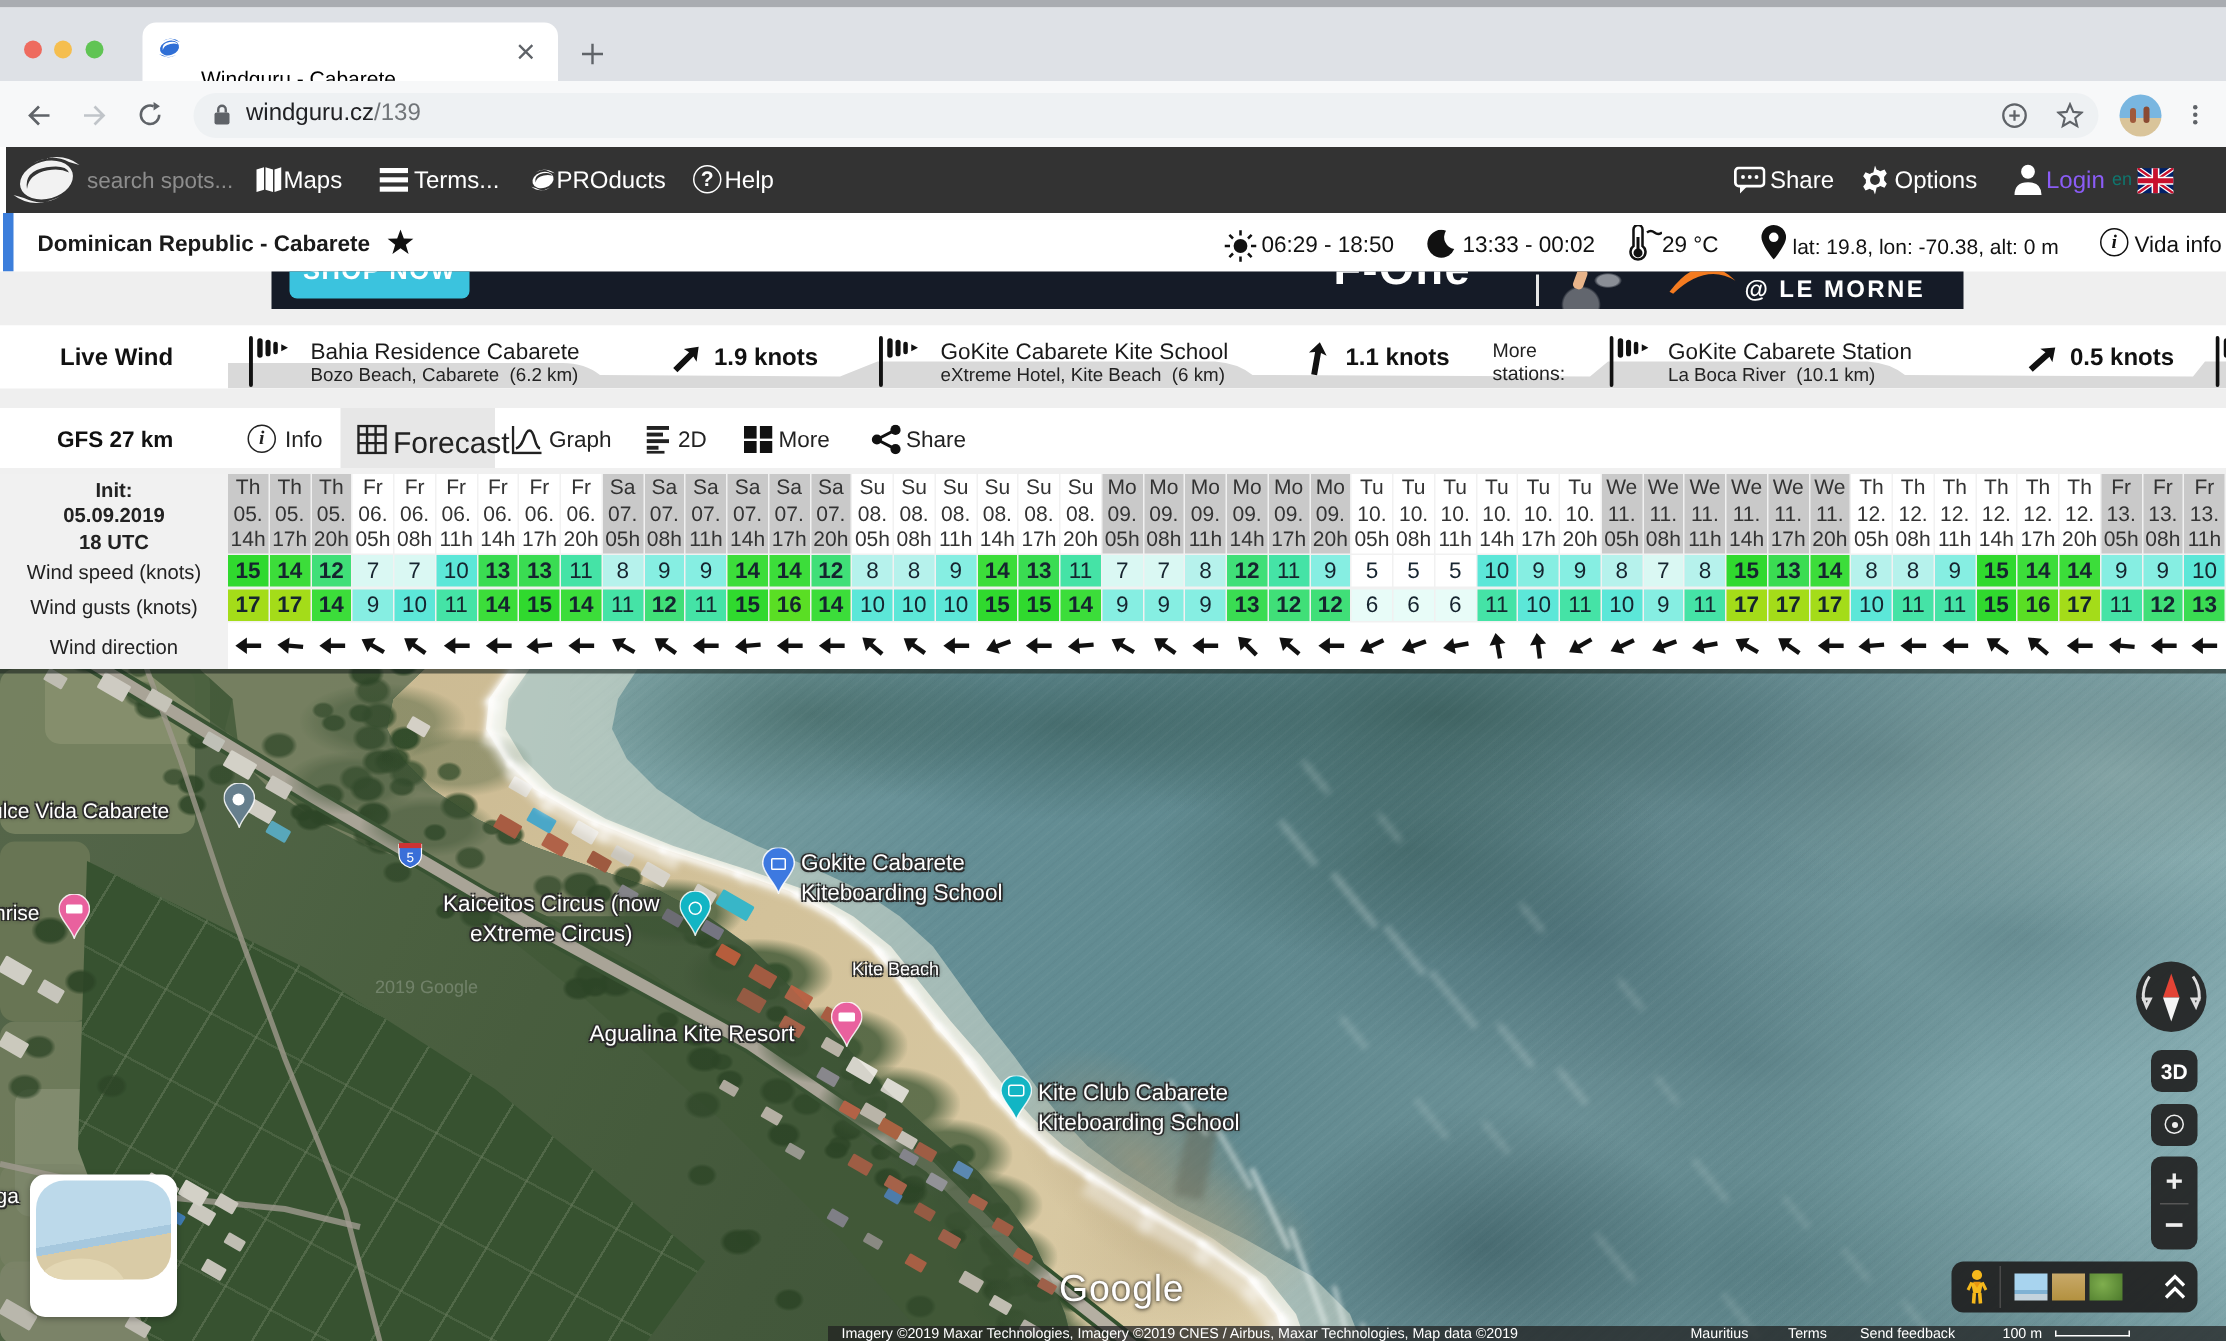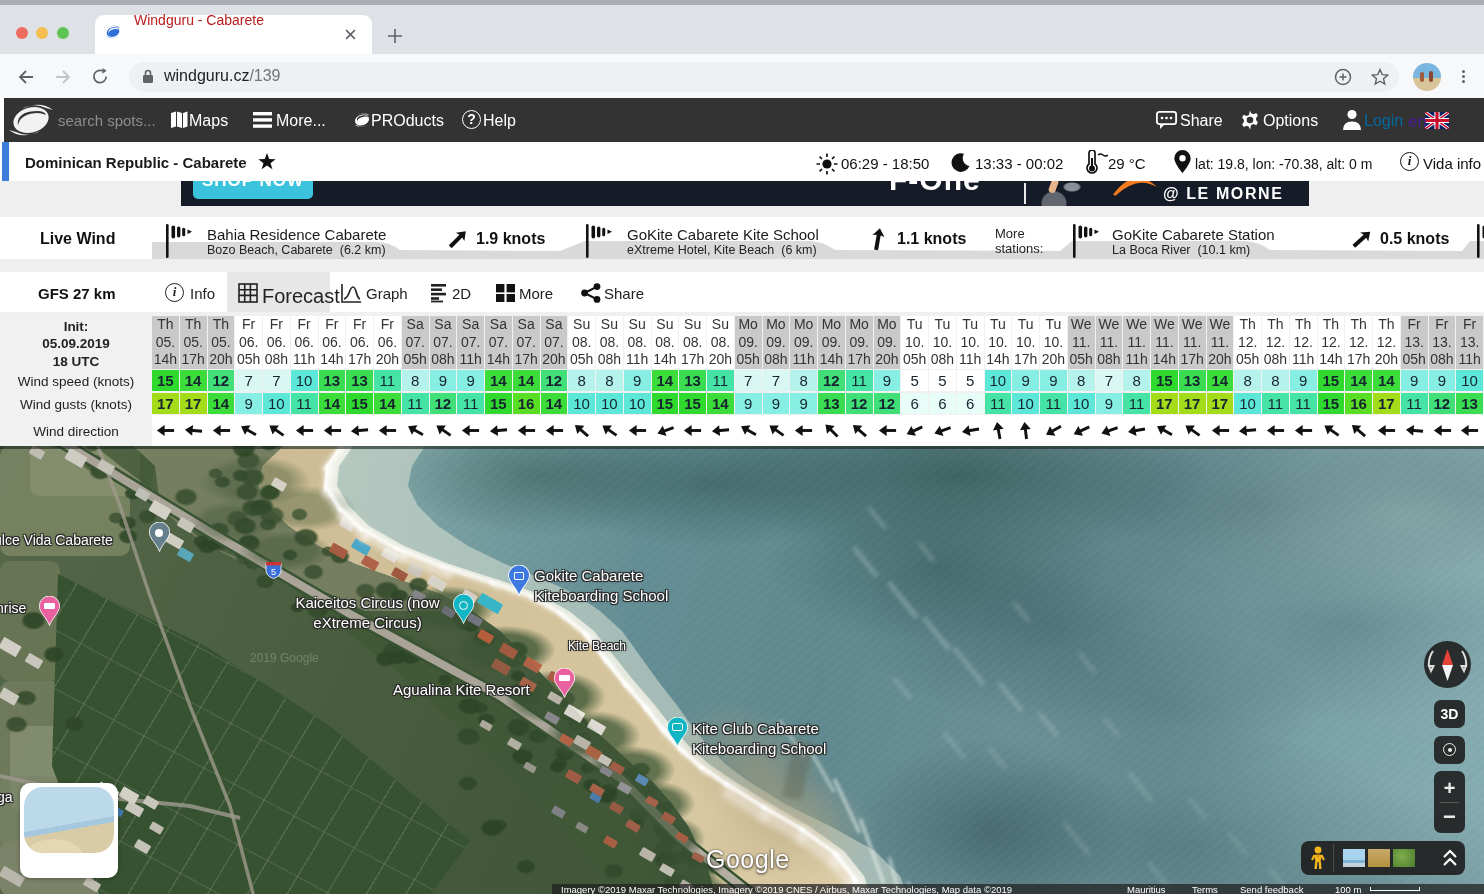--- a/index.html
+++ b/index.html
@@ -10,21 +10,21 @@
 <div class="ab" style="left:16px;top:27px;width:12px;height:12px;border-radius:50%;background:#ee6b5f"></div>
 <div class="ab" style="left:36px;top:27px;width:12px;height:12px;border-radius:50%;background:#f5be4f"></div>
 <div class="ab" style="left:57px;top:27px;width:12px;height:12px;border-radius:50%;background:#60c454"></div>
 <div class="ab" style="left:95px;top:15px;width:277px;height:39px;background:#fff;border-radius:9px 9px 0 0"></div>
 <svg class="ab" style="left:104px;top:23px" width="18" height="18" viewBox="0 0 36 36">
 <ellipse cx="18" cy="18" rx="13" ry="9.5" transform="rotate(-18 18 18)" fill="#2f6fd6"></ellipse>
 <path d="M4 26 Q14 34 27 27 Q18 33 10 28 Z" fill="#2f6fd6"></path>
 <path d="M32 10 Q22 2 9 9 Q18 3 26 8 Z" fill="#2f6fd6"></path>
 <path d="M9 21 Q7 12 18 10 Q27 8.5 29 13 Q25 11 19 12.5 Q10 14.5 9 21 Z" fill="#fff"></path>
 </svg>
-<div class="ab" style="left:134px;top:12px;font-size:14px;color:#b91c1c">Windguru - Cabarete</div>
+<div class="ab" style="left:134px;top:44px;font-size:14px;color:#000000">Windguru - Cabarete</div>
 <svg class="ab" style="left:345px;top:29px" width="11" height="11" viewBox="0 0 10 10">
     <path d="M1 1 L9 9 M9 1 L1 9" stroke="#5f6368" stroke-width="1.4"></path>
   </svg>
 <svg class="ab" style="left:388px;top:29px" width="14" height="14" viewBox="0 0 14 14">
     <path d="M7 0 V14 M0 7 H14" stroke="#5f6368" stroke-width="1.6"></path>
   </svg>
 <div class="ab" style="left:0;top:54px;width:1484px;height:44px;background:#f7f8f9"></div>
 <svg class="ab" style="left:17px;top:68px" width="18" height="18" viewBox="0 0 18 18">
     <path d="M16 9 H3 M9 3 L3 9 L9 15" stroke="#5f6368" stroke-width="1.8" fill="none"></path>
   </svg>
@@ -65,21 +65,21 @@
 <div class="ab" style="left:58px;top:112px;font-size:15px;color:#8d8d8d">search spots...</div>
 <svg class="ab" style="left:170px;top:111px" width="18" height="18" viewBox="0 0 18 18">
 <path d="M1 2 L6 0.5 V15.5 L1 17 Z M7 0.5 L12 2 V17 L7 15.5 Z M13 2 L17.5 0.5 V15.5 L13 17 Z" fill="#fff"></path>
   </svg>
 <div class="ab" style="left:189px;top:112px;font-size:16px;color:#fff">Maps</div>
 <svg class="ab" style="left:253px;top:112px" width="19" height="16" viewBox="0 0 19 16">
 <rect y="0" width="19" height="3.4" fill="#fff"></rect>
     <rect y="6.2" width="19" height="3.4" fill="#fff"></rect>
     <rect y="12.4" width="19" height="3.4" fill="#fff"></rect>
   </svg>
-<div class="ab" style="left:276px;top:112px;font-size:16px;color:#fff">More...</div>
+<div class="ab" style="left:276px;top:112px;font-size:16px;color:#fff">Terms...</div>
 <svg class="ab" style="left:352px;top:110px" width="20" height="20" viewBox="0 0 36 36">
 <ellipse cx="18" cy="18" rx="13" ry="9.5" transform="rotate(-18 18 18)" fill="#fff"></ellipse>
 <path d="M4 26 Q14 34 27 27 Q18 33 10 28 Z" fill="#fff"></path>
 <path d="M32 10 Q22 2 9 9 Q18 3 26 8 Z" fill="#fff"></path>
 <path d="M9 21 Q7 12 18 10 Q27 8.5 29 13 Q25 11 19 12.5 Q10 14.5 9 21 Z" fill="#333"></path>
 </svg>
 <div class="ab" style="left:371px;top:112px;font-size:16px;color:#fff">PROducts</div>
 <div class="ab" style="left:462px;top:110px;width:19px;height:19px;border-radius:50%;border:1.8px solid #fff;color:#fff;font-size:14px;text-align:center;line-height:16px;font-weight:bold">?</div>
 <div class="ab" style="left:483px;top:112px;font-size:16px;color:#fff">Help</div>
 <svg class="ab" style="left:1156px;top:111px" width="21" height="19" viewBox="0 0 21 19">
@@ -92,29 +92,29 @@
 <div class="ab" style="left:1180px;top:112px;font-size:16px;color:#fff">Share</div>
 <svg class="ab" style="left:1239px;top:109px" width="22" height="22" viewBox="0 0 24 24">
 <path fill="#fff" d="M12 1.5 l1.2 3.1 a8 8 0 0 1 2.6 1.1 l3.1-1.3 1.7 2.9 -2 2.6 a8 8 0 0 1 0 2.2 l2 2.6 -1.7 2.9 -3.1-1.3 a8 8 0 0 1 -2.6 1.1 L12 22.5 l-1.2-3.1 a8 8 0 0 1 -2.6-1.1 l-3.1 1.3 -1.7-2.9 2-2.6 a8 8 0 0 1 0-2.2 l-2-2.6 1.7-2.9 3.1 1.3 a8 8 0 0 1 2.6-1.1 Z"></path>
 <circle cx="12" cy="12" r="3.6" fill="#333"></circle>
   </svg>
 <div class="ab" style="left:1263px;top:112px;font-size:16px;color:#fff">Options</div>
 <svg class="ab" style="left:1342px;top:109px" width="20" height="21" viewBox="0 0 20 21">
 <circle cx="10" cy="5.5" r="4.6" fill="#fff"></circle>
     <path d="M1 21 Q1 12.5 10 12.5 Q19 12.5 19 21 Z" fill="#fff"></path>
   </svg>
-<div class="ab" style="left:1364px;top:112px;font-size:16px;color:#0369a1">Login</div>
+<div class="ab" style="left:1364px;top:112px;font-size:16px;color:#8b5cf6">Login</div>
 <svg class="ab" style="left:1425px;top:112px" width="24" height="17" viewBox="0 0 60 42">
 <rect width="60" height="42" fill="#012169"></rect>
 <path d="M0 0 L60 42 M60 0 L0 42" stroke="#fff" stroke-width="8"></path>
 <path d="M0 0 L60 42 M60 0 L0 42" stroke="#C8102E" stroke-width="4"></path>
 <path d="M30 0 V42 M0 21 H60" stroke="#fff" stroke-width="13"></path>
 <path d="M30 0 V42 M0 21 H60" stroke="#C8102E" stroke-width="8"></path>
   </svg>
-<div class="ab" style="left:1408px;top:112px;font-size:17px;color:#4c1d95">en</div>
+<div class="ab" style="left:1408px;top:112px;font-size:12px;color:#0f766e">en</div>
 <div class="ab" style="left:0;top:142px;width:1484px;height:39px;background:#fff"></div>
 <div class="ab" style="left:2px;top:142px;width:7px;height:39px;background:#3c7edb"></div>
 <div class="ab" style="left:25px;top:154px;font-size:15px;font-weight:bold;color:#1a1a1a">Dominican Republic - Cabarete</div>
 <svg class="ab" style="left:258px;top:153px" width="18" height="17" viewBox="0 0 24 23">
     <path d="M12 0 L15 8.2 23.6 8.4 16.8 13.7 19.3 22 12 17 4.7 22 7.2 13.7 0.4 8.4 9 8.2 Z" fill="#111"></path>
   </svg>
 <svg class="ab" style="left:816px;top:153px" width="22" height="22" viewBox="0 0 22 22">
 <circle cx="11" cy="11" r="4.6" fill="#111"></circle>
 <g stroke="#111" stroke-width="1.7">
       <path d="M11 0.5 V4 M11 18 V21.5 M0.5 11 H4 M18 11 H21.5 M3.6 3.6 L6 6 M16 16 L18.4 18.4 M18.4 3.6 L16 6 M6 16 L3.6 18.4"></path>

